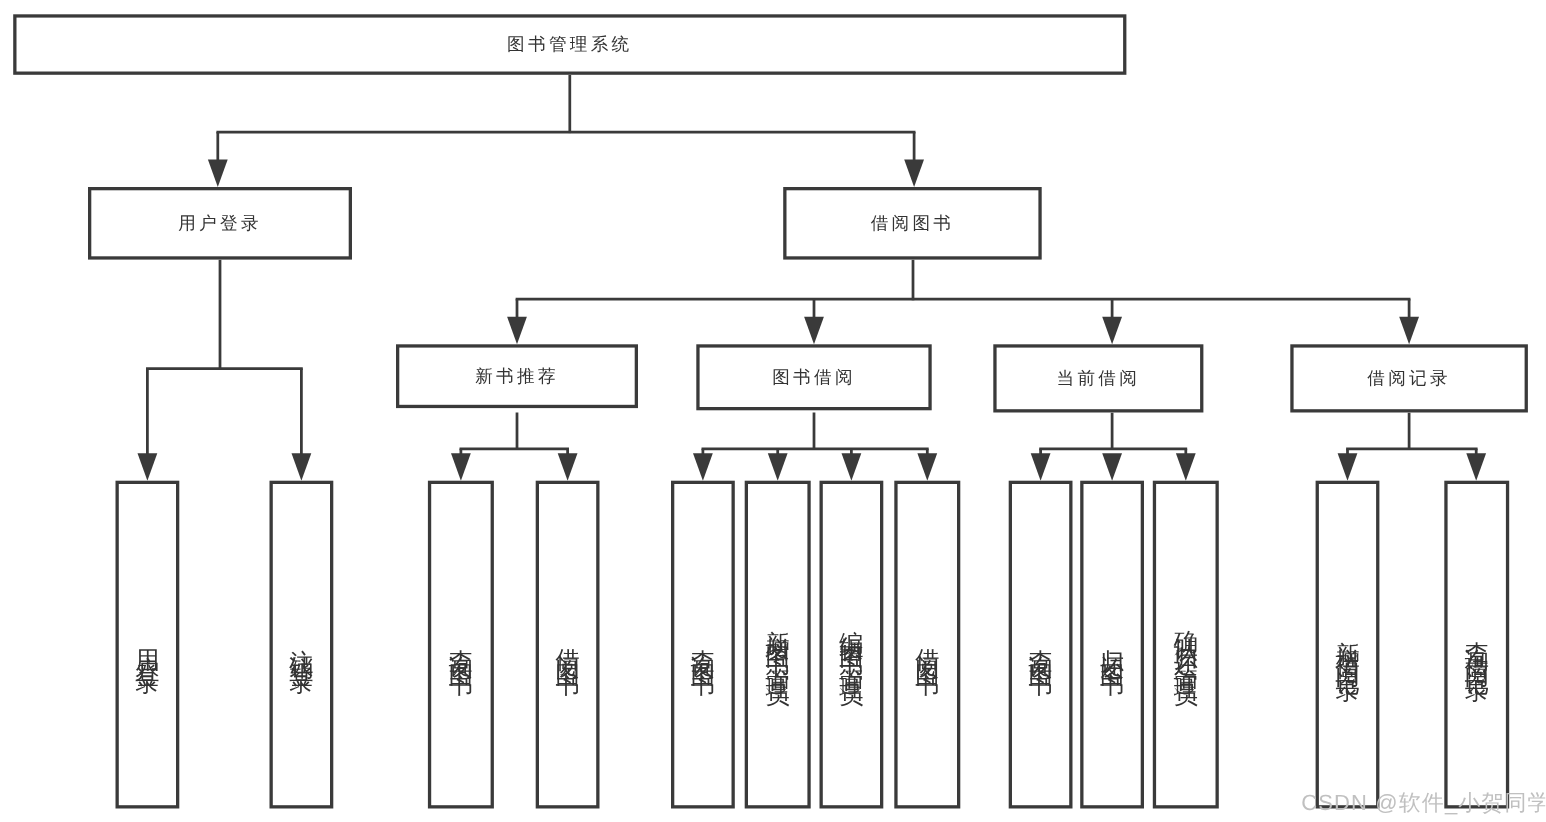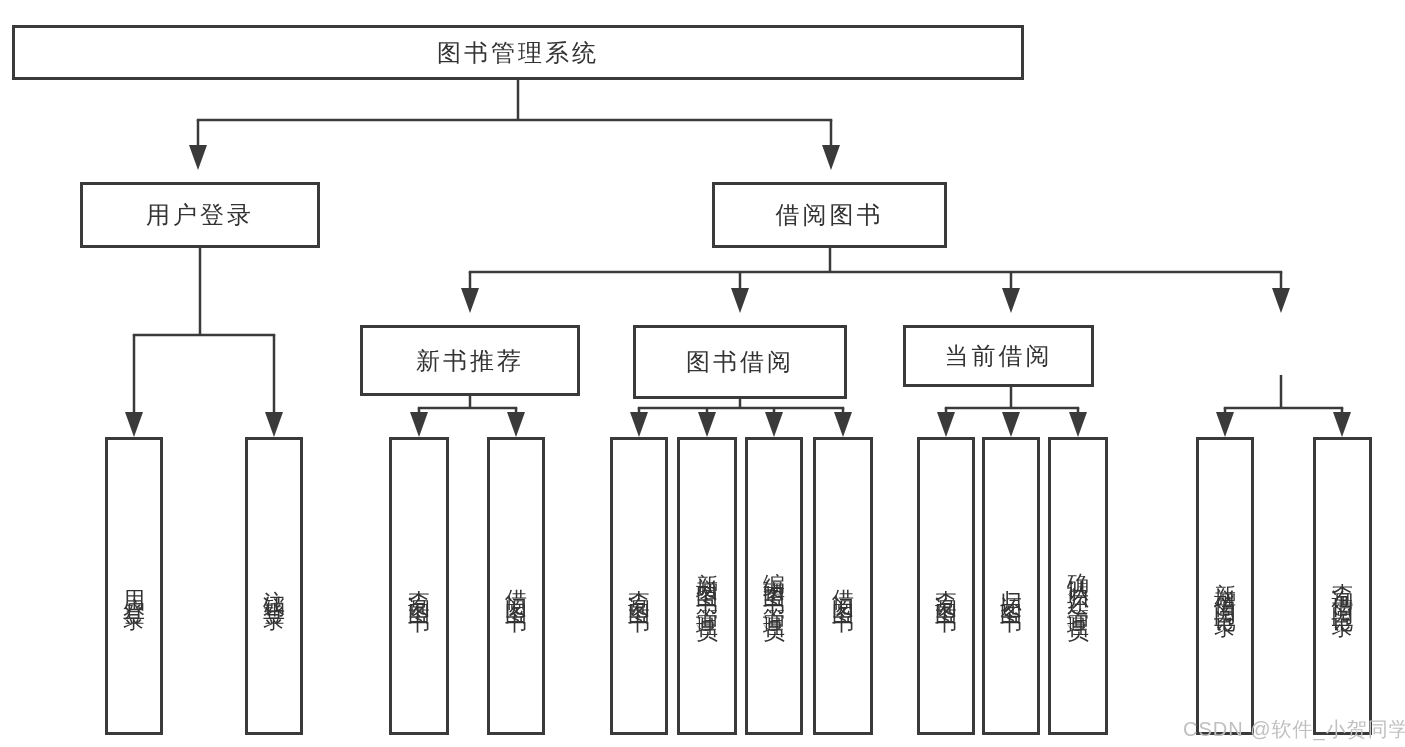--- a/index.html
+++ b/index.html
@@ -20,25 +20,24 @@
   #connectors{position:absolute;left:0;top:0;width:1405px;height:747px;}
   #connectors line{stroke:var(--line);stroke-width:2.5;}
   #connectors polygon{fill:var(--line);}
   .box-h{
     position:absolute;
     box-sizing:border-box;
     background:var(--box_bg);
     border:3px solid var(--line);
     display:flex;align-items:center;justify-content:center;
     color:var(--text);
-    font-size:24px;
+    font-size:16px;
     letter-spacing:3px;
     white-space:nowrap;
     z-index:2;
-    margin-top:12px;
   }
   .box-v{
     position:absolute;
     box-sizing:border-box;
     top:437px;height:298px;
     background:var(--box_bg);
     border:3px solid var(--line);
     display:flex;align-items:center;justify-content:center;
     color:var(--text);
     z-index:2;
@@ -125,23 +124,24 @@
     <line x1="1342" y1="408" x2="1342" y2="414"></line>
     <polygon points="1216,412 1234,412 1225,437"></polygon>
     <polygon points="1333,412 1351,412 1342,437"></polygon>
   </svg>
 
   <div class="box-h" style="left:12px;top:13px;width:1012px;height:55px;">图书管理系统</div>
 
   <div class="box-h" style="left:80px;top:170px;width:240px;height:66px;">用户登录</div>
   <div class="box-h" style="left:712px;top:170px;width:235px;height:66px;">借阅图书</div>
 
-  <div class="box-h" style="left:360px;top:313px;width:220px;height:71px;">新书推荐</div>
-  <div class="box-h" style="left:633px;top:313px;width:214px;height:74px;">图书借阅</div>
+  <div class="box-h" style="left:360px;top:313px;width:220px;height:58px;">新书推荐</div>
+  <div class="box-h" style="left:633px;top:313px;width:214px;height:60px;">图书借阅</div>
   <div class="box-h" style="left:903px;top:313px;width:191px;height:62px;">当前借阅</div>
+  <div class="box-h" style="left:1173px;top:313px;width:216px;height:62px;">借阅记录</div>
 
   <div class="box-v" style="left:105px;width:58px;">
     <span class="vtext">用户登录</span>
   </div>
   <div class="box-v" style="left:245px;width:58px;">
     <span class="vtext">注销登录</span>
   </div>
 
   <div class="box-v" style="left:389px;width:60px;">
     <span class="vtext">查询图书</span>

